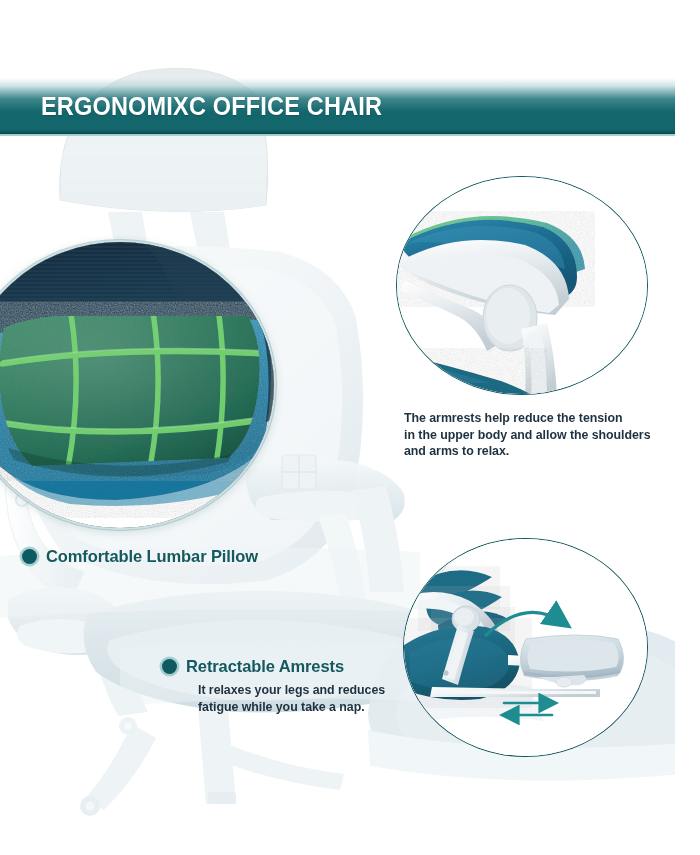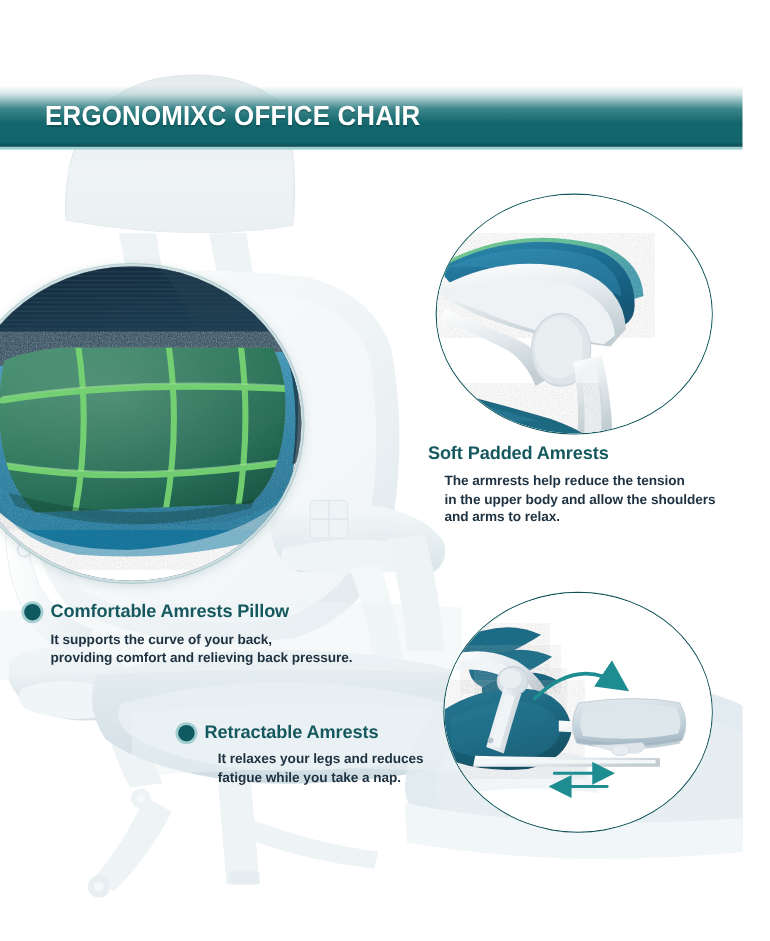--- a/index.html
+++ b/index.html
@@ -455,35 +455,30 @@
       <ellipse cx="160" cy="143" rx="8" ry="5" fill="#e6ecef" stroke="#cfd9de" stroke-width="0.8"></ellipse>
 
       <path d="M82 96 Q122 58 160 84" fill="none" stroke="#1d8d91" stroke-width="3.2" marker-end="url(#mArrowCurve)" stroke-linecap="round"></path>
 
       <line x1="100" y1="164" x2="150" y2="164" stroke="#1d8d91" stroke-width="2.6" marker-end="url(#mArrowR)" stroke-linecap="round"></line>
       <line x1="148" y1="176" x2="100" y2="176" stroke="#1d8d91" stroke-width="2.6" marker-end="url(#mArrowL)" stroke-linecap="round"></line>
     </svg>
   </div>
 
   <div class="feature feature-armrest">
-    <div class="feature-head">
-      <span class="feature-title">Soft Padded Amrests</span>
-    </div>
     <div class="feature-body">The armrests help reduce the tension
 in the upper body and allow the shoulders
 and arms to relax.</div>
   </div>
 
   <div class="feature feature-lumbar">
     <div class="feature-head">
       <span class="bullet"></span>
-      <span class="feature-title">Comfortable Amrests Pillow</span>
+      <span class="feature-title">Comfortable Lumbar Pillow</span>
     </div>
-    <div class="feature-body">It supports the curve of your back,
-providing comfort and relieving back pressure.</div>
   </div>
 
   <div class="feature feature-footrest">
     <div class="feature-head">
       <span class="bullet"></span>
       <span class="feature-title">Retractable Amrests</span>
     </div>
     <div class="feature-body">It relaxes your legs and reduces
 fatigue while you take a nap.</div>
   </div>

